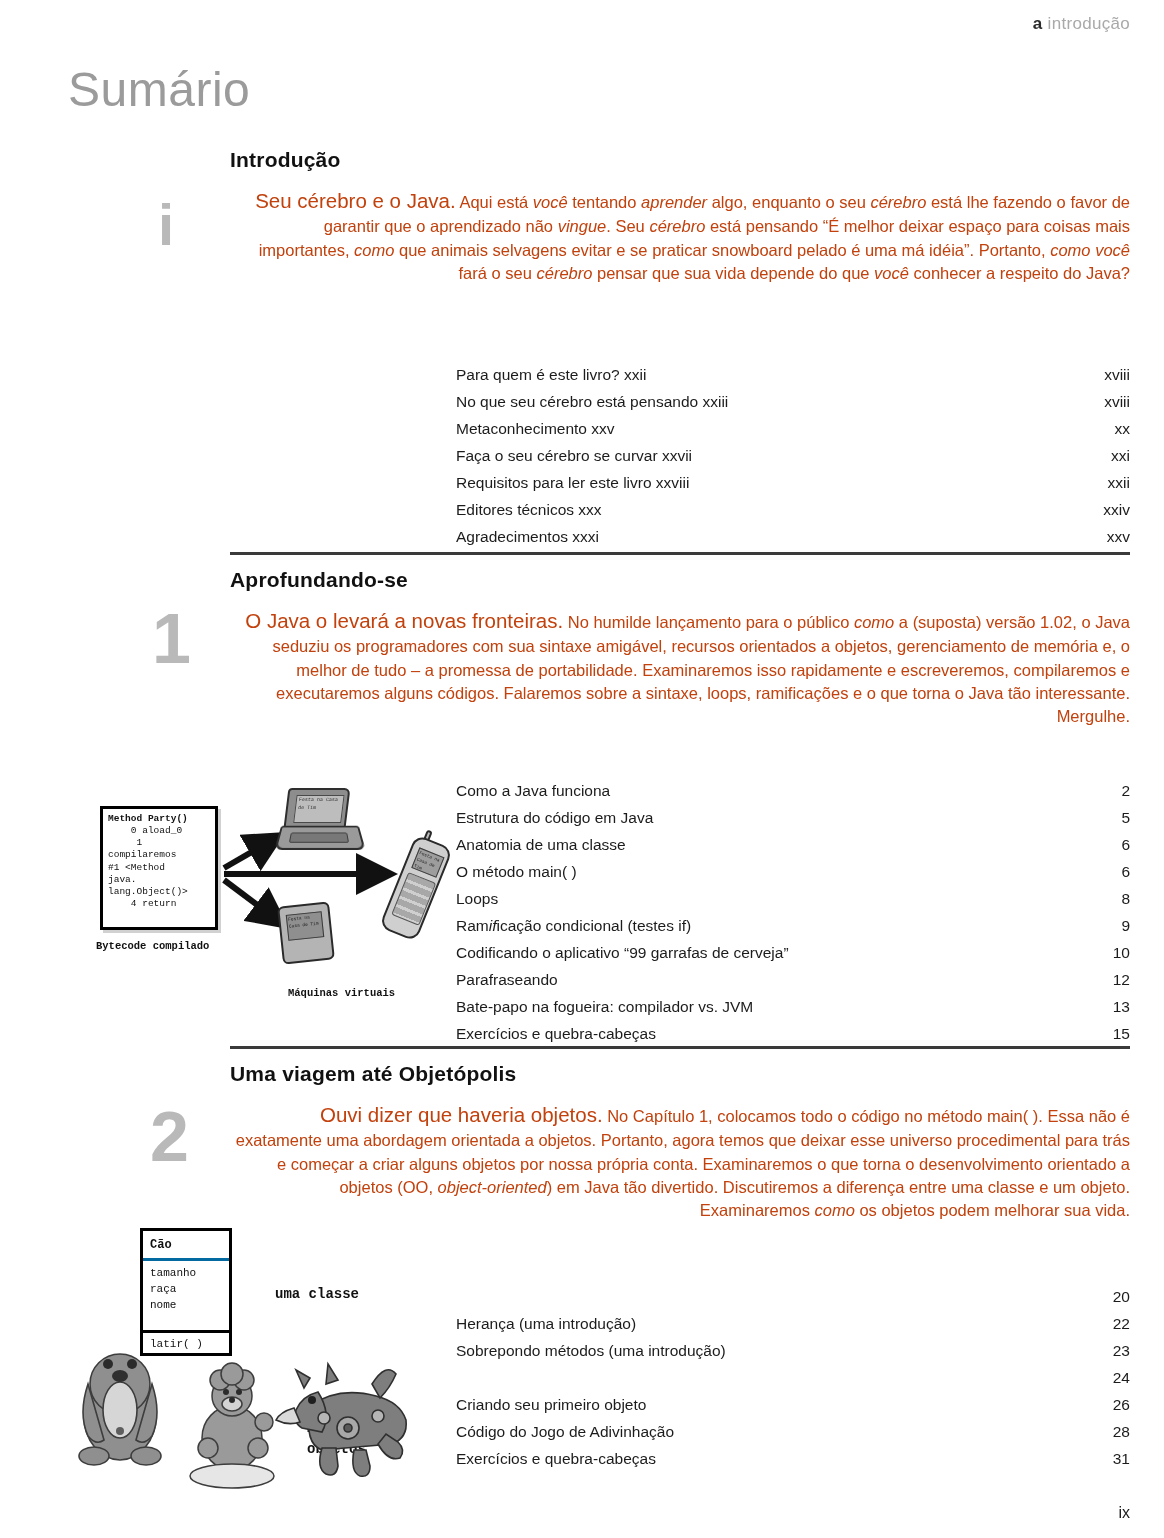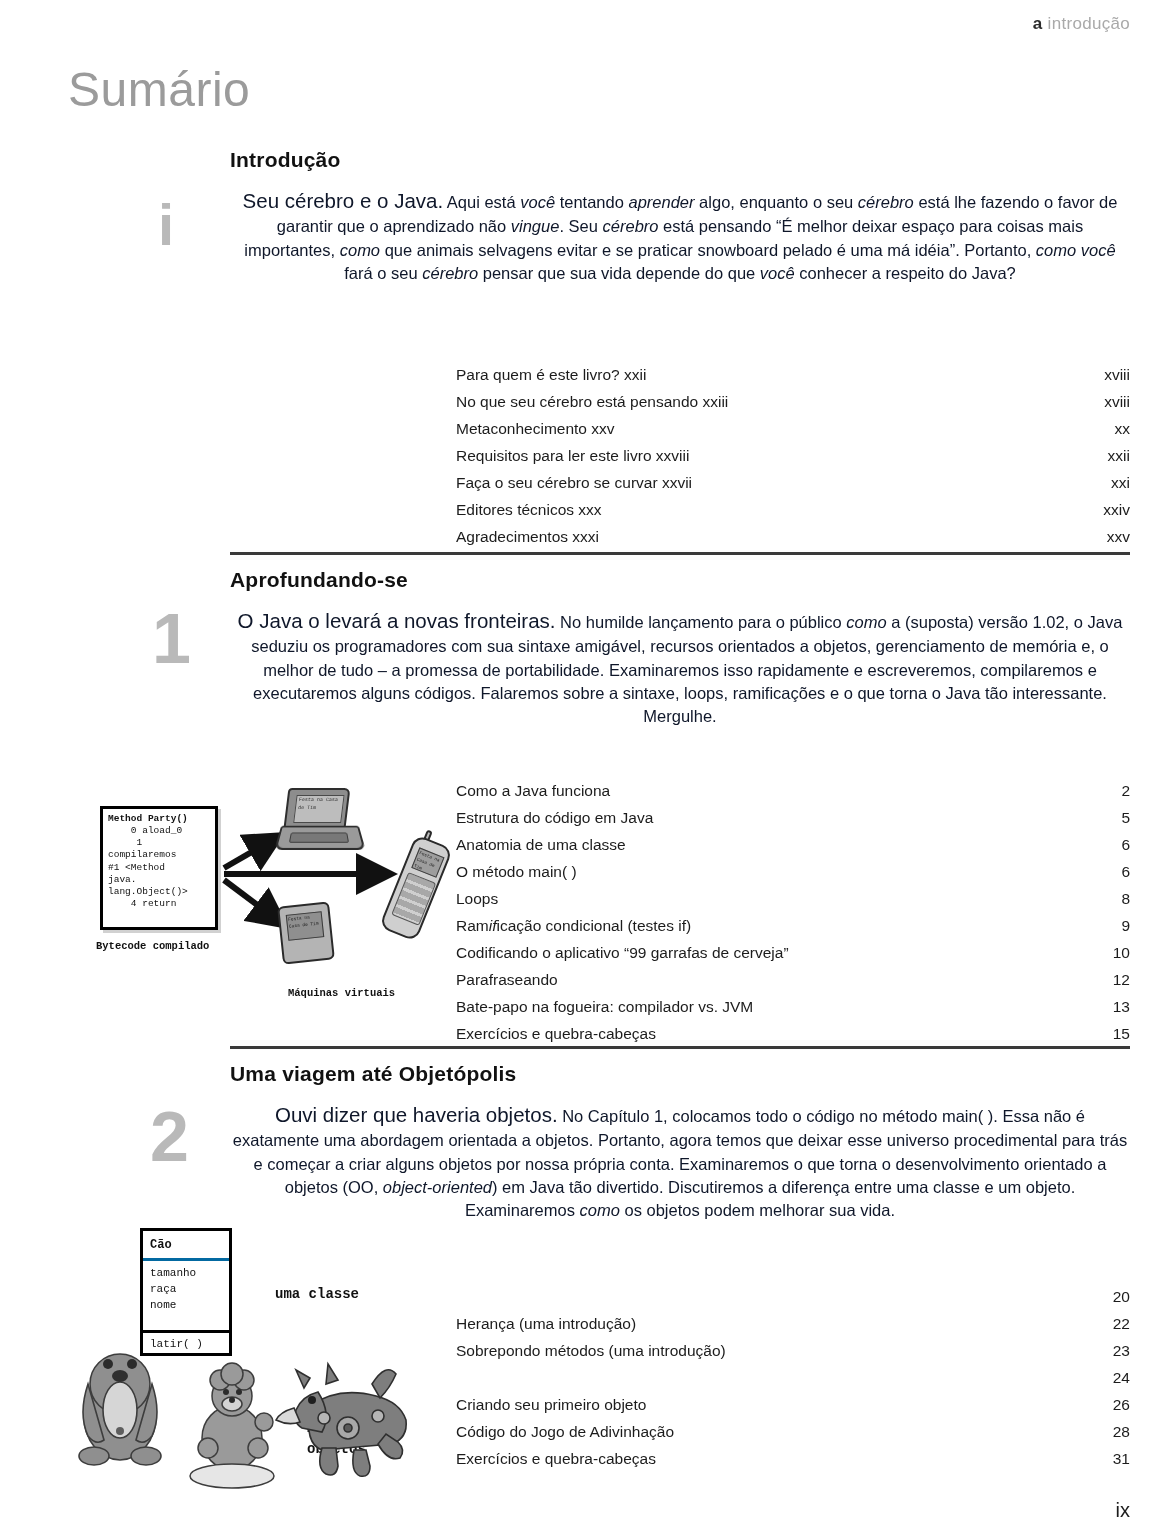--- a/index.html
+++ b/index.html
@@ -28,22 +28,22 @@
     font-weight:400; line-height:1;
   }
 
   
   .section{ position:absolute; }
   .sec-head{
     font-size:21px; font-weight:bold; color:#111;
     letter-spacing:.2px; margin:0 0 14px 0;
   }
   .sec-body{
-    font-size:16.5px; line-height:1.42; color:#0f172a;
-    text-align:center;
+    font-size:16.5px; line-height:1.42; color:#c2410c;
+    text-align:right;
   }
   .sec-body .lead{ font-size:20.5px; }
   .sec-body em{ font-style:italic; }
 
   
   .chap-num{
     position:absolute;
     color:#b9b9b9;
     font-weight:bold;
     line-height:1;
@@ -66,21 +66,21 @@
   .toc-row em{ font-style:italic; }
 
   
   .rule{
     position:absolute; height:3px; background:#3a3a3a;
   }
 
   
   .folio{
     position:absolute; right:34px; bottom:16px;
-    font-size:20px; color:#1c1c1c;
+    font-size:16px; color:#1c1c1c;
   }
 
   
   .fig1{ position:absolute; left:88px; top:782px; width:360px; height:230px; }
   .code-box{
     position:absolute; left:12px; top:24px; width:118px; height:124px;
     border:3px solid #000; background:#fff;
     font-family:"Liberation Mono", monospace;
     font-size:9.5px; line-height:1.28; color:#111;
     padding:4px 4px 0 5px;
@@ -218,28 +218,28 @@
     <span class="t-label">No que seu cérebro está pensando xxiii</span>
     <span class="t-fill"></span>
     <span class="t-page">xviii</span>
   </div>
   <div class="toc-row">
     <span class="t-label">Metaconhecimento xxv</span>
     <span class="t-fill"></span>
     <span class="t-page">xx</span>
   </div>
   <div class="toc-row">
+    <span class="t-label">Faça o seu cérebro se curvar xxvii</span>
+    <span class="t-fill"></span>
+    <span class="t-page">xxi</span>
+  </div>
+  <div class="toc-row">
     <span class="t-label">Requisitos para ler este livro xxviii</span>
     <span class="t-fill"></span>
     <span class="t-page">xxii</span>
-  </div>
-  <div class="toc-row">
-    <span class="t-label">Faça o seu cérebro se curvar xxvii</span>
-    <span class="t-fill"></span>
-    <span class="t-page">xxi</span>
   </div>
   <div class="toc-row">
     <span class="t-label">Editores técnicos xxx</span>
     <span class="t-fill"></span>
     <span class="t-page">xxiv</span>
   </div>
   <div class="toc-row">
     <span class="t-label">Agradecimentos xxxi</span>
     <span class="t-fill"></span>
     <span class="t-page">xxv</span>

